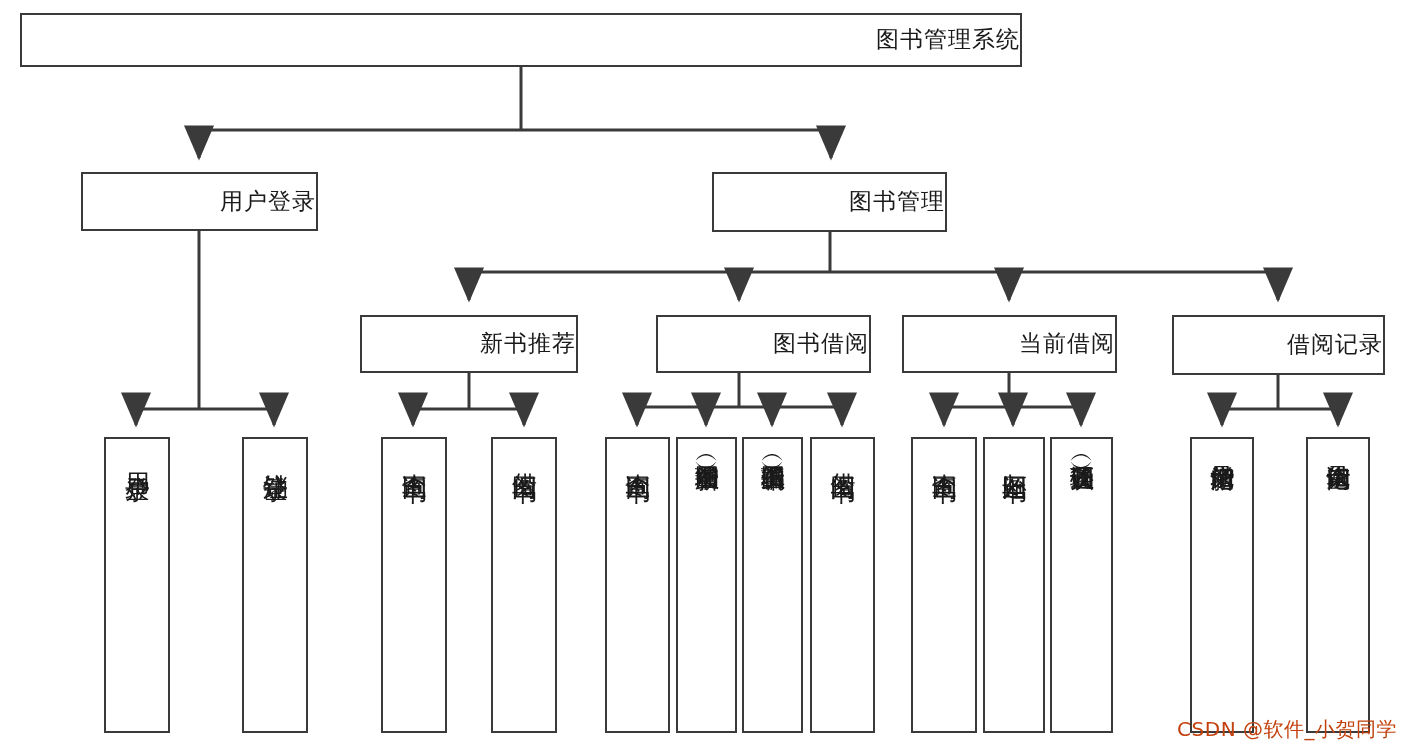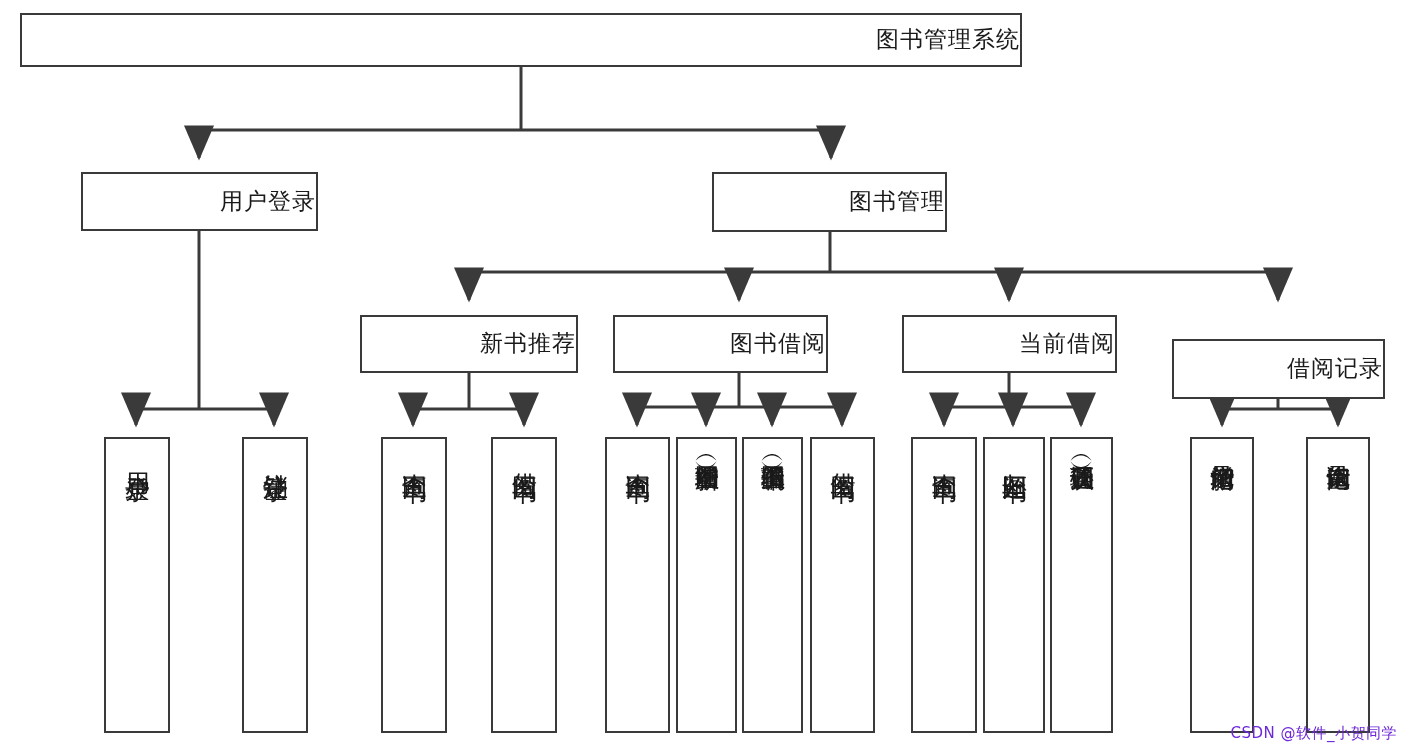--- a/index.html
+++ b/index.html
@@ -57,22 +57,22 @@
     letter-spacing: 0px;
   }
   .node .label {
     display: block;
     white-space: nowrap;
   }
   #watermark {
     position: absolute;
     right: 8px;
     bottom: 4px;
-    font-size: 15px;
-    color: #6d28d9;
+    font-size: 20px;
+    color: #c2410c;
     letter-spacing: 0.5px;
     z-index: 5;
     white-space: nowrap;
   }
 </style>
 </head>
 <body>
 
 <div id="canvas">
 
@@ -136,27 +136,27 @@
   <div class="node horiz" style="left:81px; top:172px; width:237px; height:59px;">
     <span class="label">用户登录</span>
   </div>
   <div class="node horiz" style="left:360px; top:315px; width:218px; height:58px;">
     <span class="label">新书推荐</span>
   </div>
 
   <div class="node horiz" style="left:712px; top:172px; width:235px; height:60px;">
     <span class="label">图书管理</span>
   </div>
-  <div class="node horiz" style="left:613px; top:315px; width:215px; height:58px;">
+  <div class="node horiz" style="left:656px; top:315px; width:215px; height:58px;">
     <span class="label">图书借阅</span>
   </div>
   <div class="node horiz" style="left:902px; top:315px; width:215px; height:58px;">
     <span class="label">当前借阅</span>
   </div>
-  <div class="node horiz" style="left:1172px; top:315px; width:213px; height:60px;margin-top:24px;">
+  <div class="node horiz" style="left:1172px; top:315px; width:213px; height:60px;">
     <span class="label">借阅记录</span>
   </div>
 
   <div class="node vert" style="left:104px; top:437px; width:66px; height:296px;">
     <span class="label">用户登录</span>
   </div>
   <div class="node vert" style="left:242px; top:437px; width:66px; height:296px;">
     <span class="label">注销登录</span>
   </div>
 

